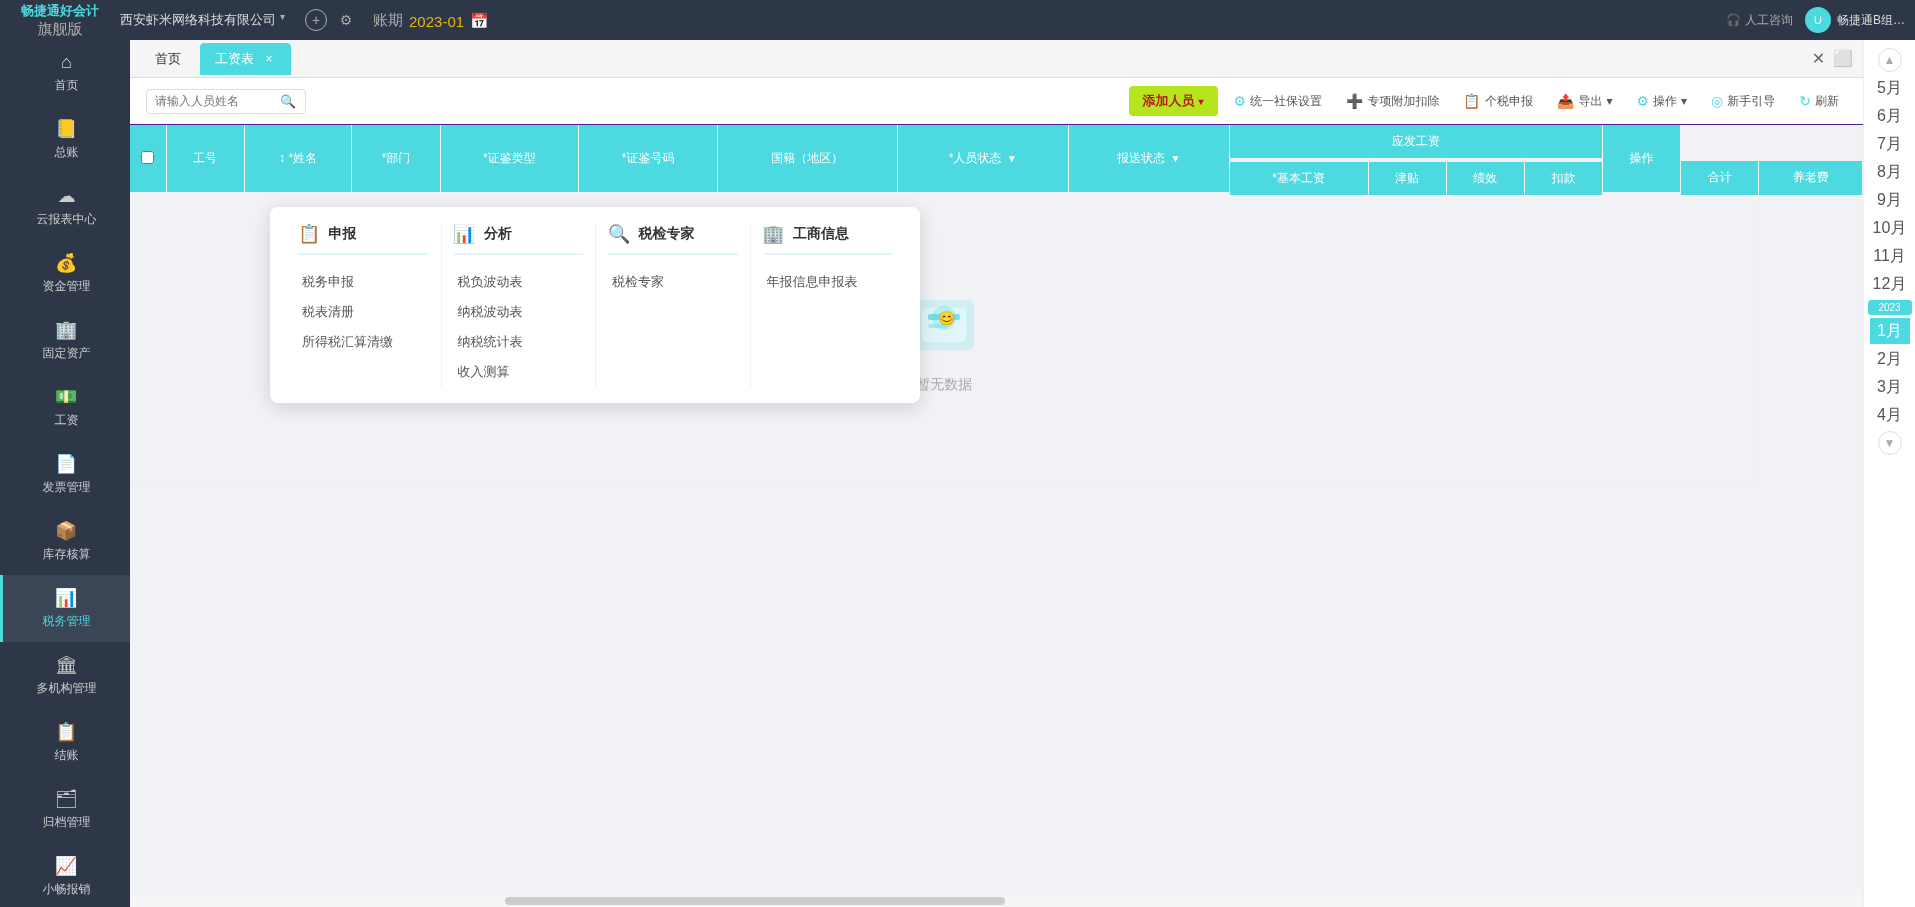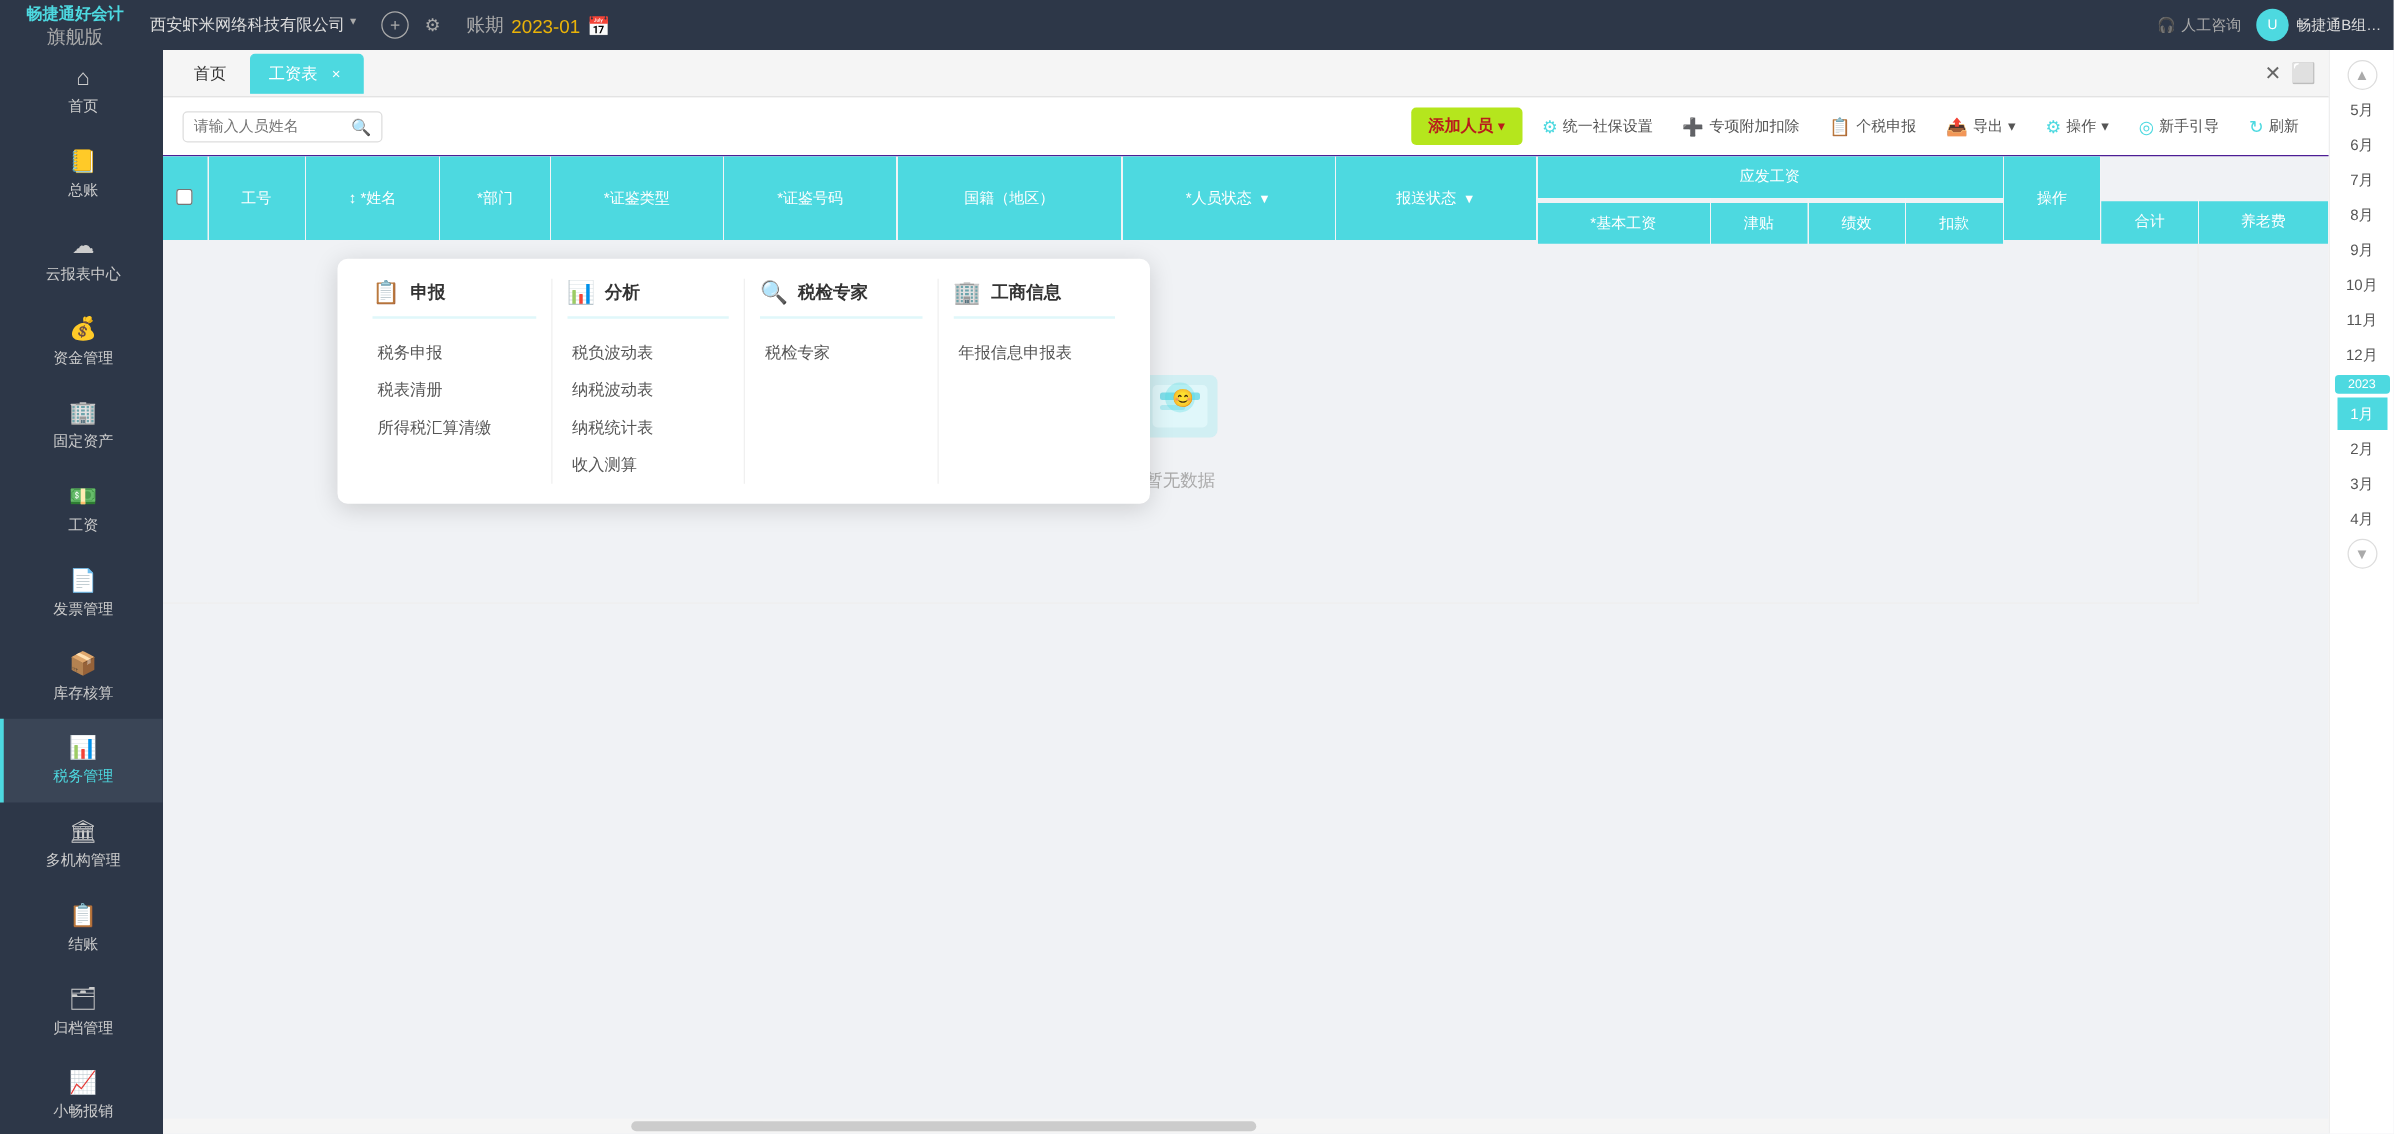--- a/index.html
+++ b/index.html
@@ -164,21 +164,21 @@
       display: flex; flex-direction: column; align-items: center;
       padding: 6px 0; flex-shrink: 0; font-size: 12px; overflow-y: auto;
     }
     .rp-nav-btn {
       width: 24px; height: 24px; border-radius: 50%; border: 1px solid #ddd;
       display: flex; align-items: center; justify-content: center;
       cursor: pointer; color: #aaa; font-size: 12px; margin: 2px 0;
     }
     .rp-month {
       width: 40px; height: 26px; display: flex; align-items: center; justify-content: center;
-      cursor: pointer; border-radius: 3px; color: #555; font-size: 12px;
+      cursor: pointer; border-radius: 3px; color: #555; font-size: 16px;
       margin: 1px 0;
     }
     .rp-month.active {
       background: #4dd9e0; color: #fff; border-radius: 0;
     }
     .rp-year-badge {
       background: #4dd9e0; color: #fff; font-size: 10px; padding: 2px 4px;
       border-radius: 3px; margin: 2px 0; width: 44px; text-align: center;
     }
 

